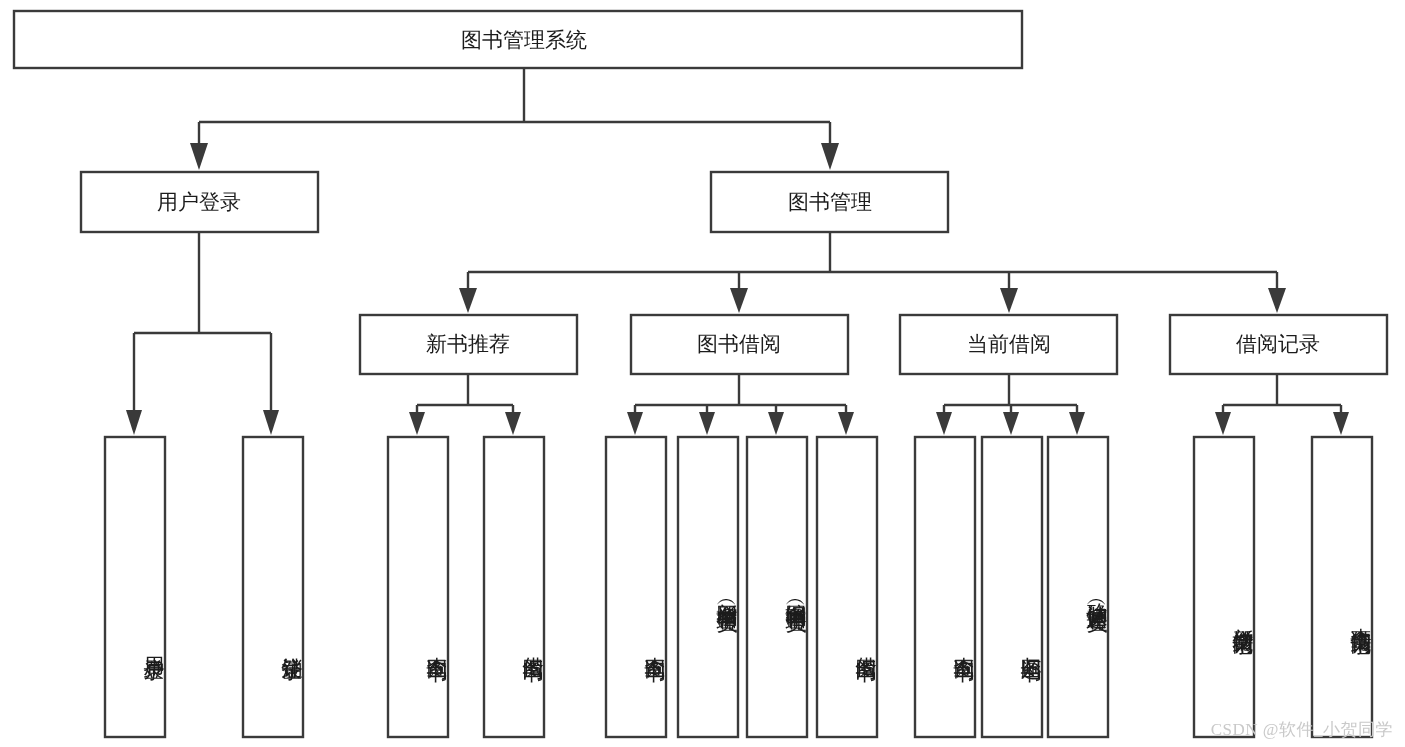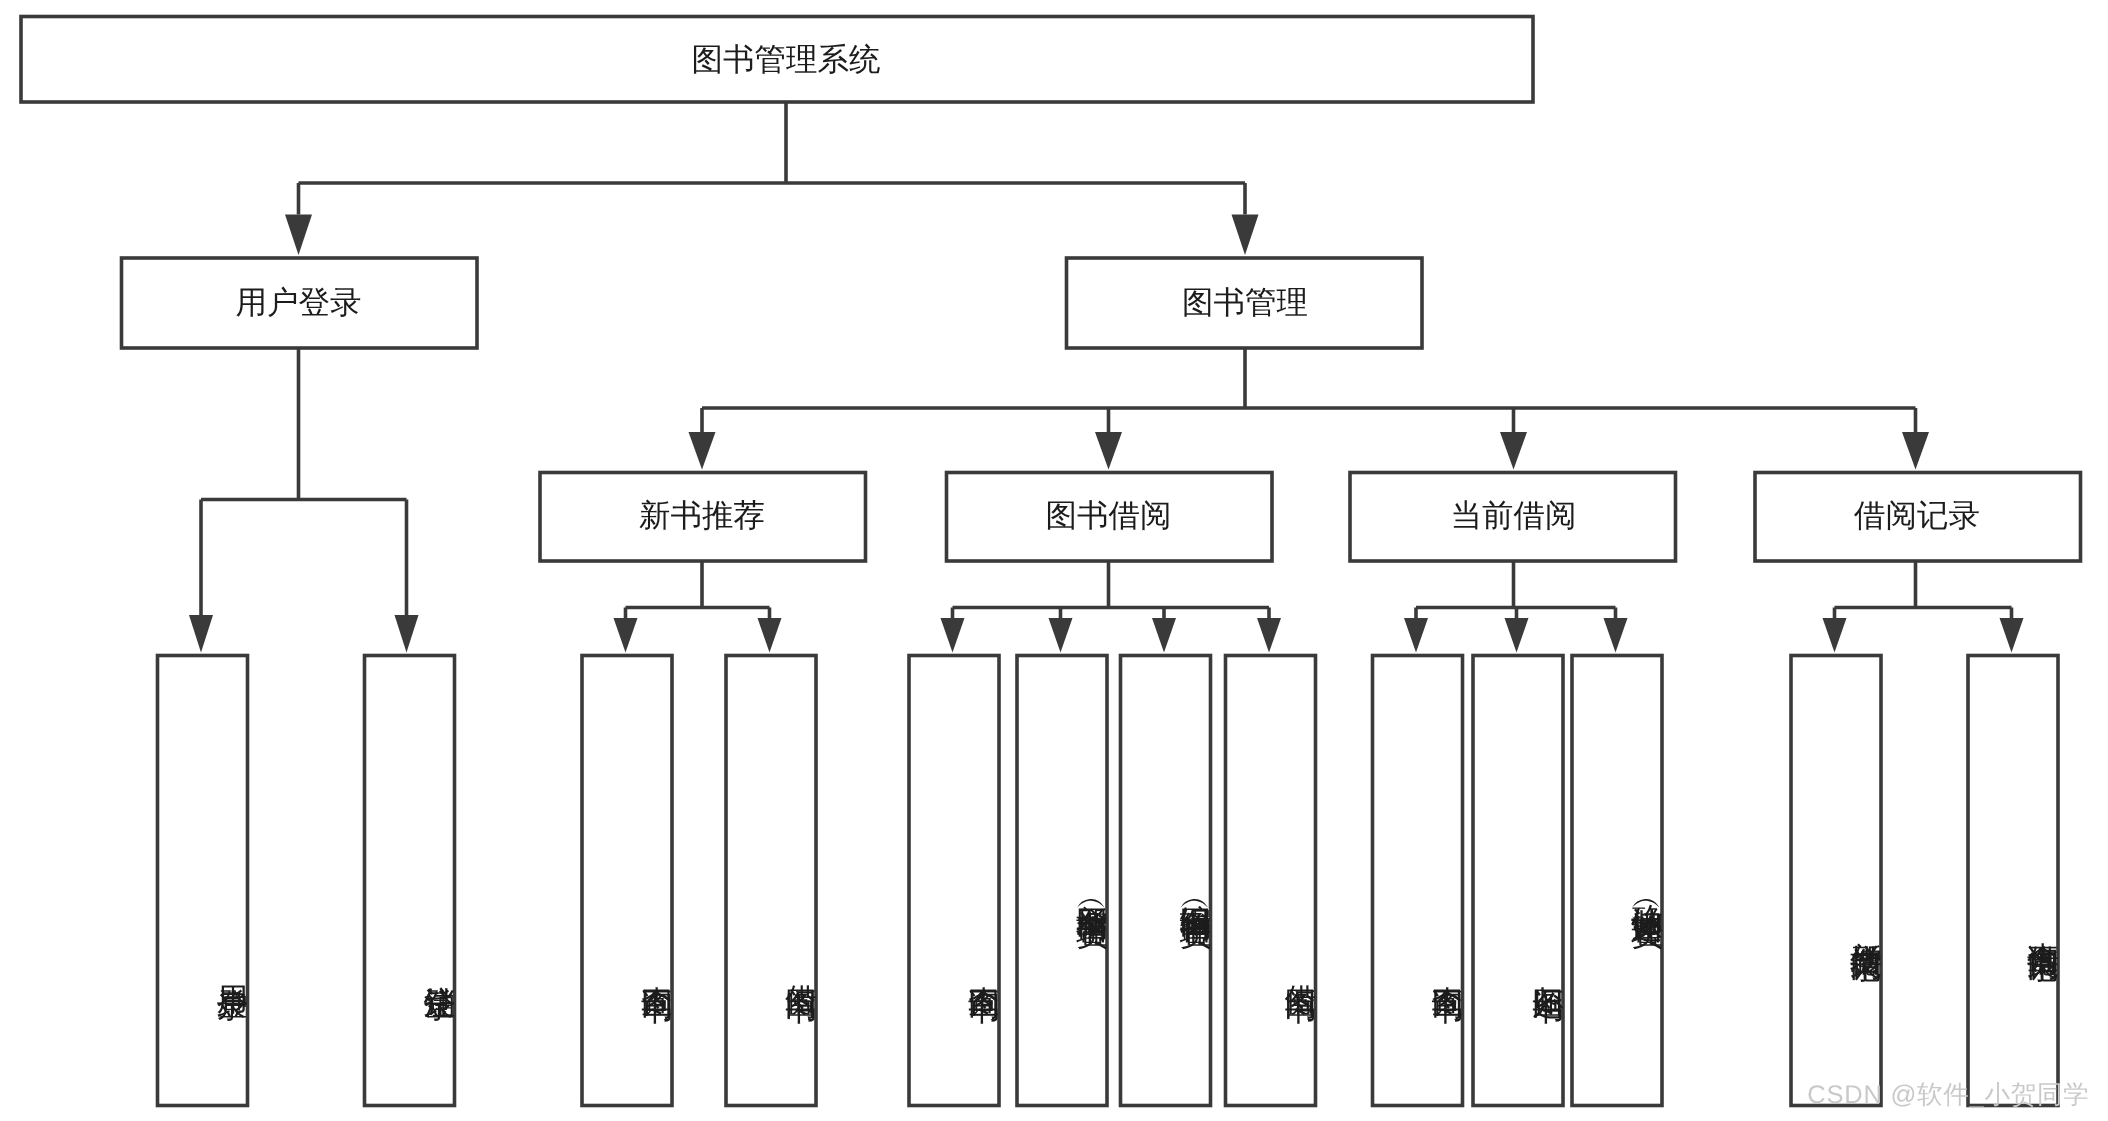--- a/index.html
+++ b/index.html
@@ -65,21 +65,21 @@
     color: #1c1c1c;
     letter-spacing: 1.5px;
     pointer-events: none;
     overflow: hidden;
     white-space: nowrap;
   }
   .watermark {
     position: absolute;
     right: 12px;
     bottom: 6px;
-    font-family: Liberation Sans, sans-serif;
+    font-family: Liberation Serif, serif;
     font-size: 17px;
     color: #c9c9c9;
     letter-spacing: 0.5px;
     user-select: none;
     white-space: nowrap;
   }
 </style>
 </head>
 <body>
 

